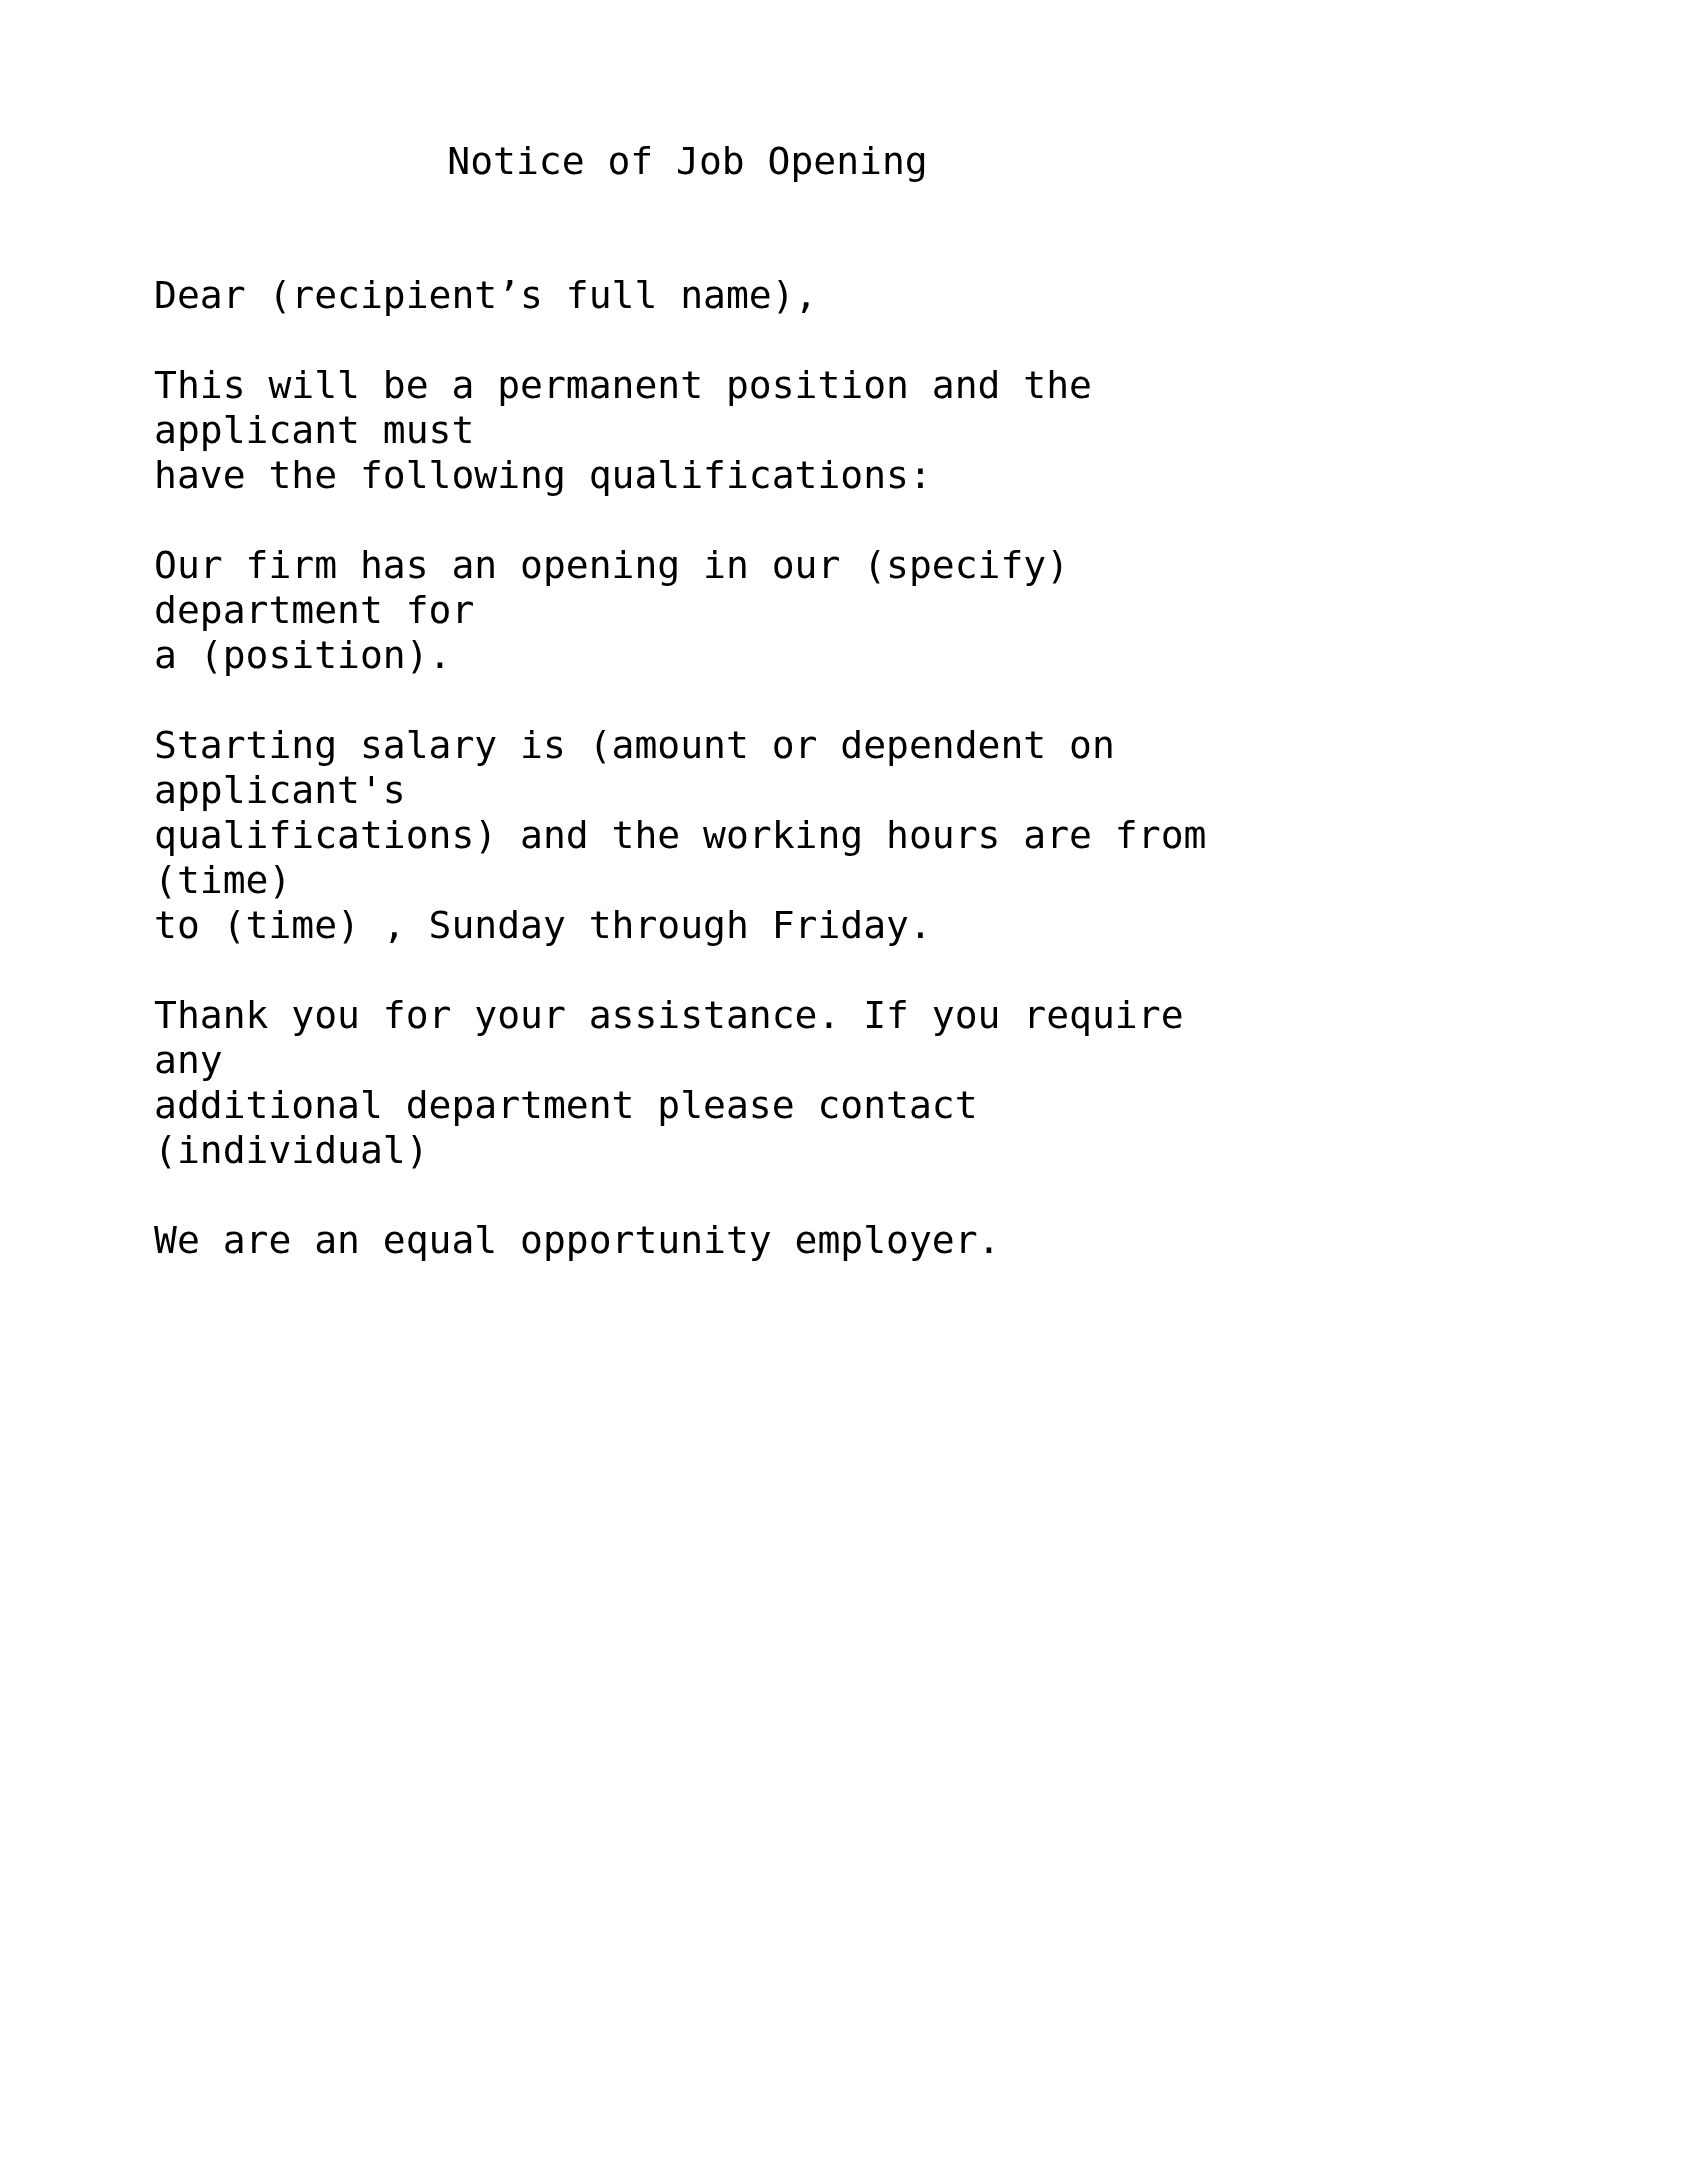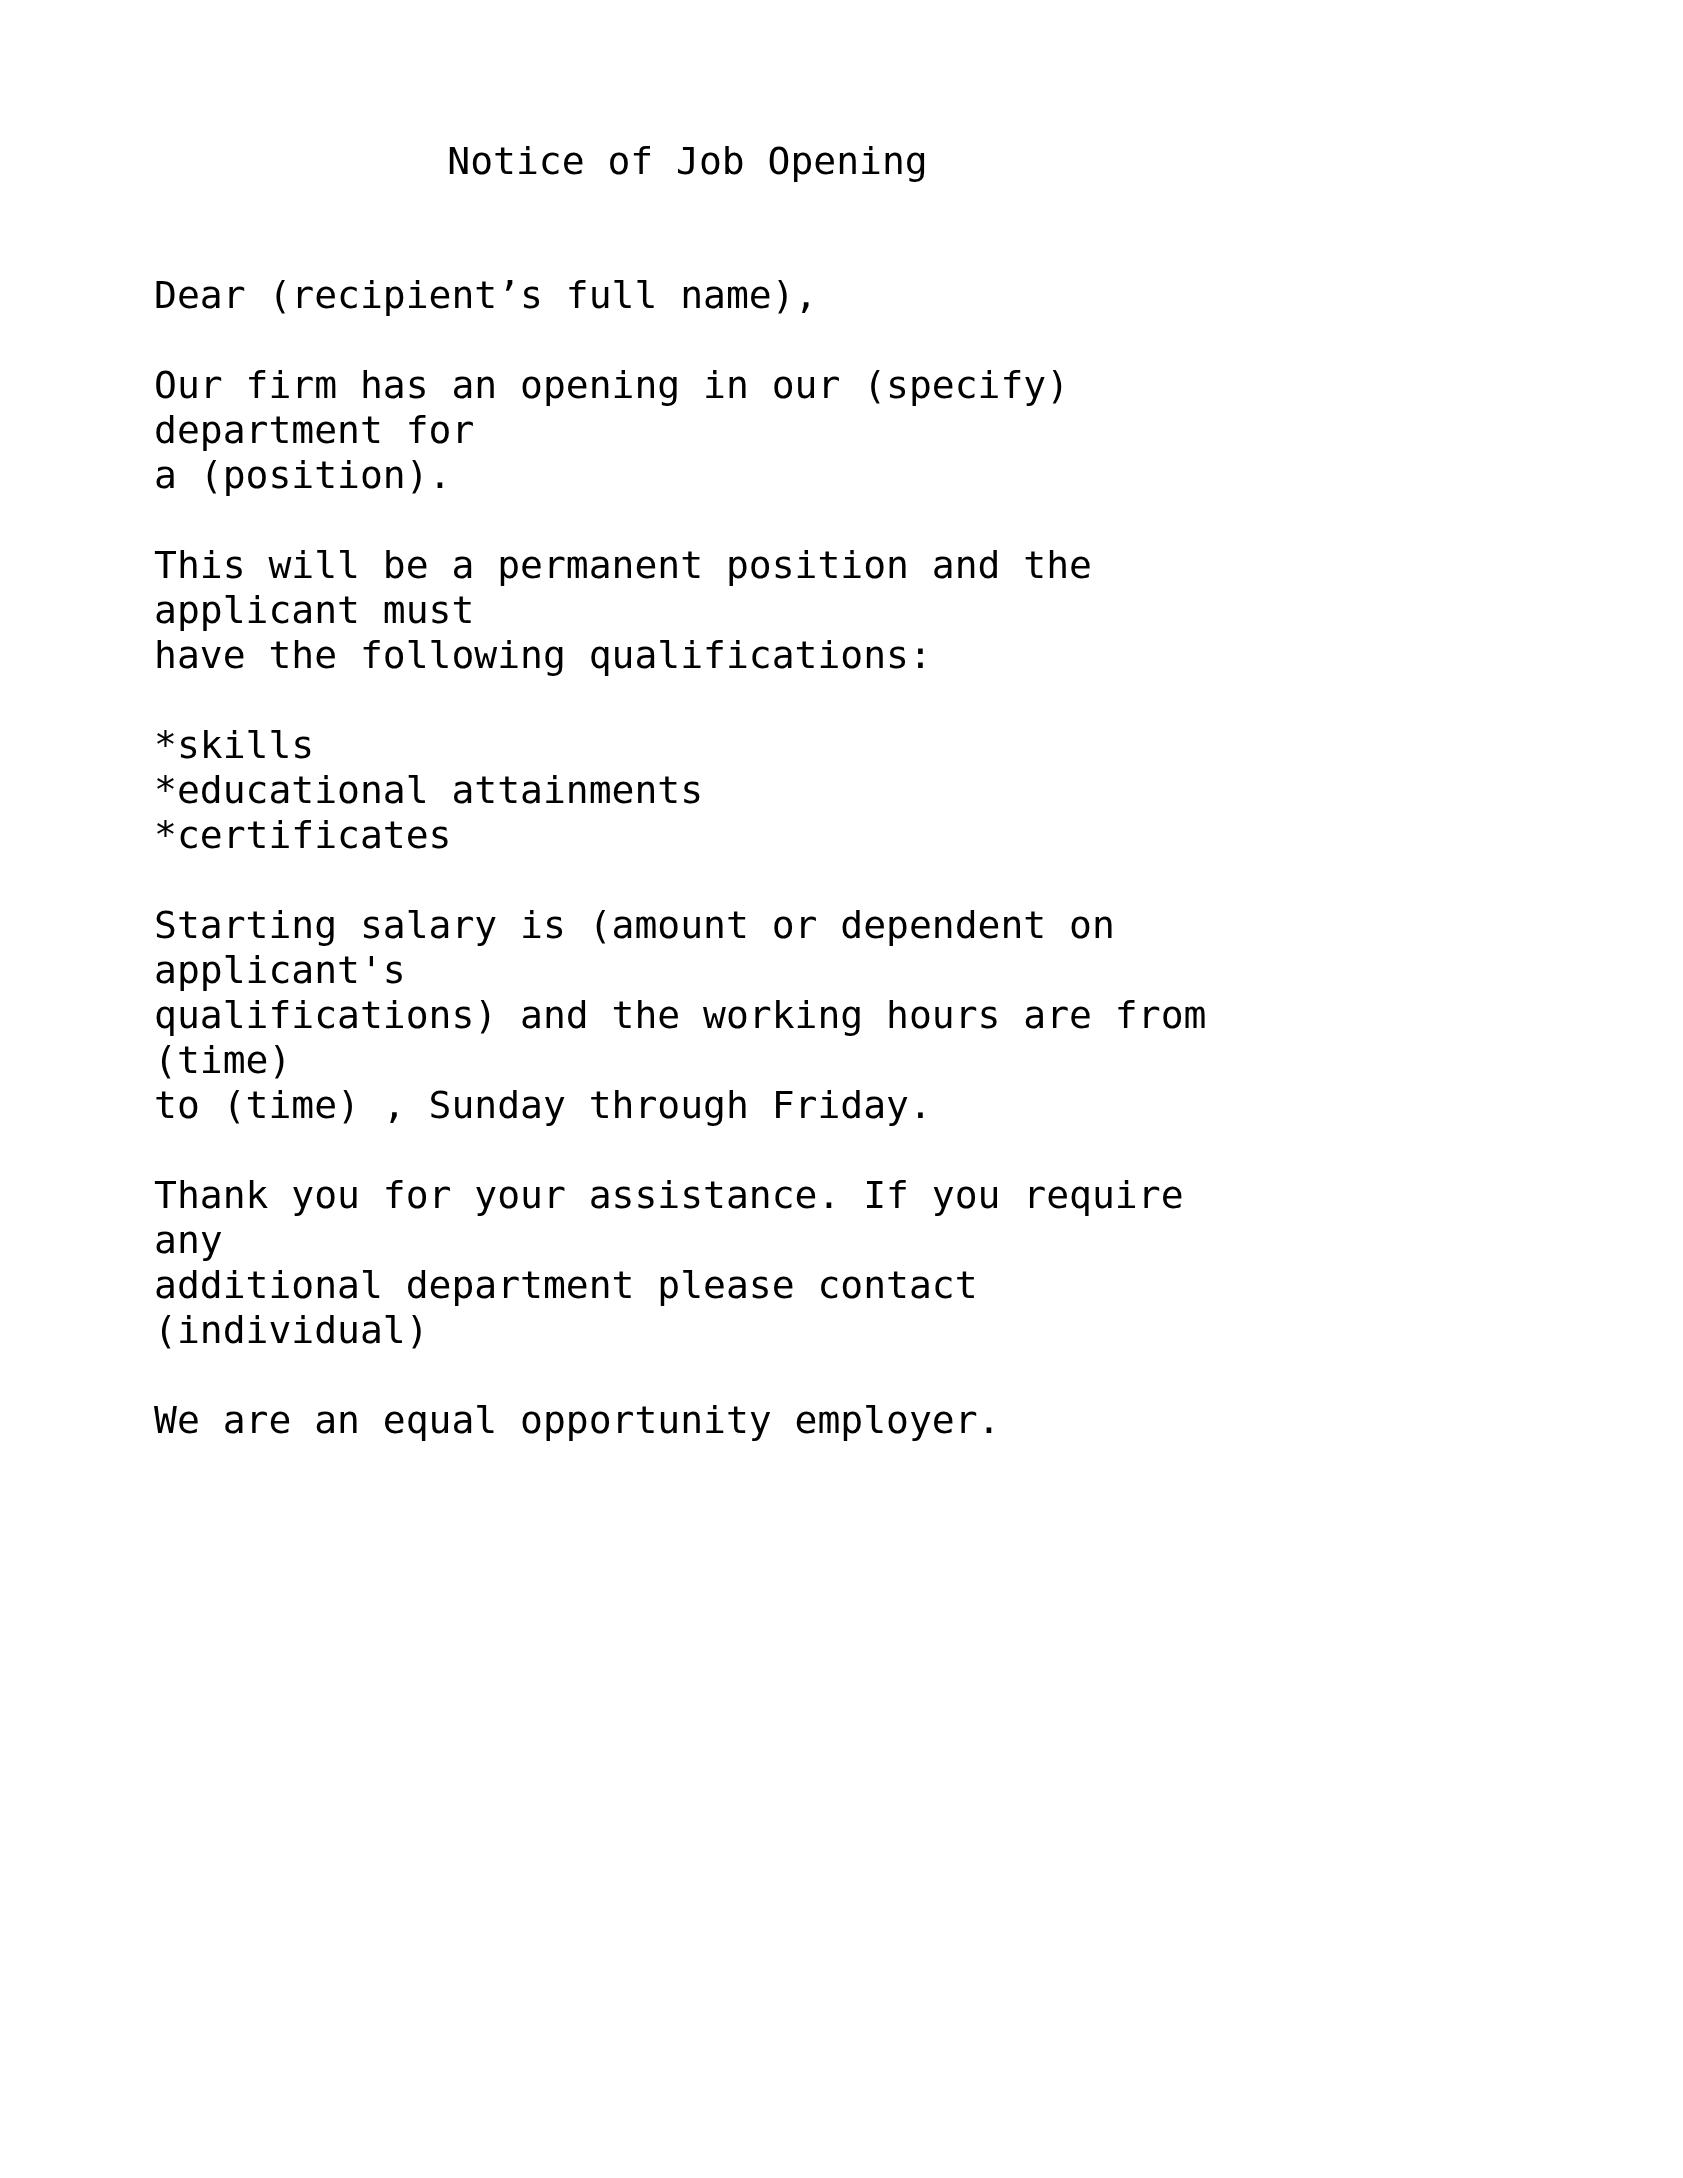--- a/index.html
+++ b/index.html
@@ -33,29 +33,26 @@
   }
 </style>
 </head>
 <body>
 
 <div class="page">
   <div class="title">Notice of Job Opening</div>
 
   <p class="para">Dear (recipient’s full name),</p>
 
+  <p class="para">This will be a permanent position and the applicant must
+have the following qualifications:</p>
+
   <p class="para">Our firm has an opening in our (specify) department for
 a (position).</p>
 
-  <p class="para">This will be a permanent position and the applicant must
-have the following qualifications:</p>
-
-  <p class="para">*skills
-*educational attainments
-*certificates</p>
 
   <p class="para">Starting salary is (amount or dependent on applicant's
 qualifications) and the working hours are from (time)
 to (time) , Sunday through Friday.</p>
 
   <p class="para">Thank you for your assistance. If you require any
 additional department please contact (individual)</p>
 
   <p class="para">We are an equal opportunity employer.</p>
 

